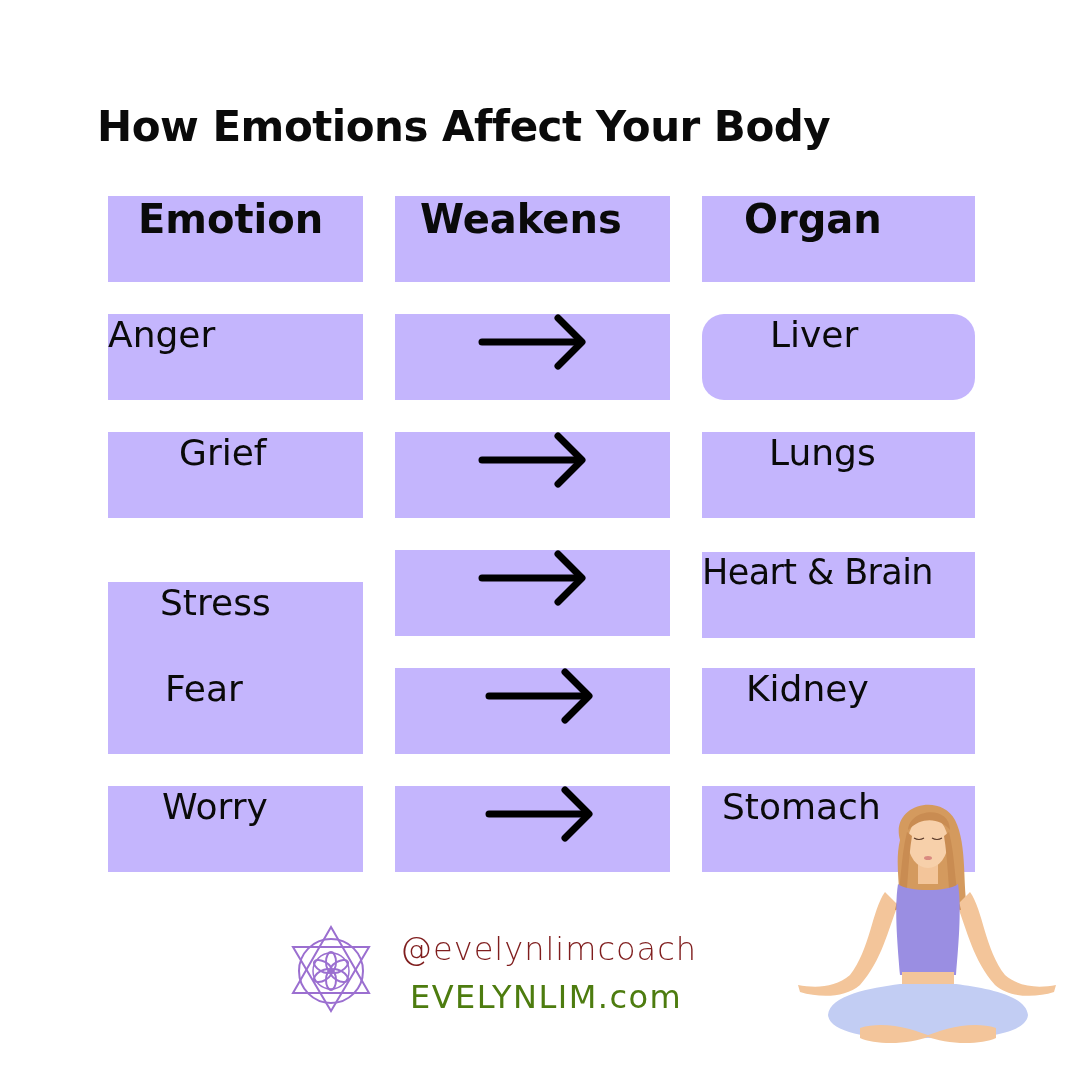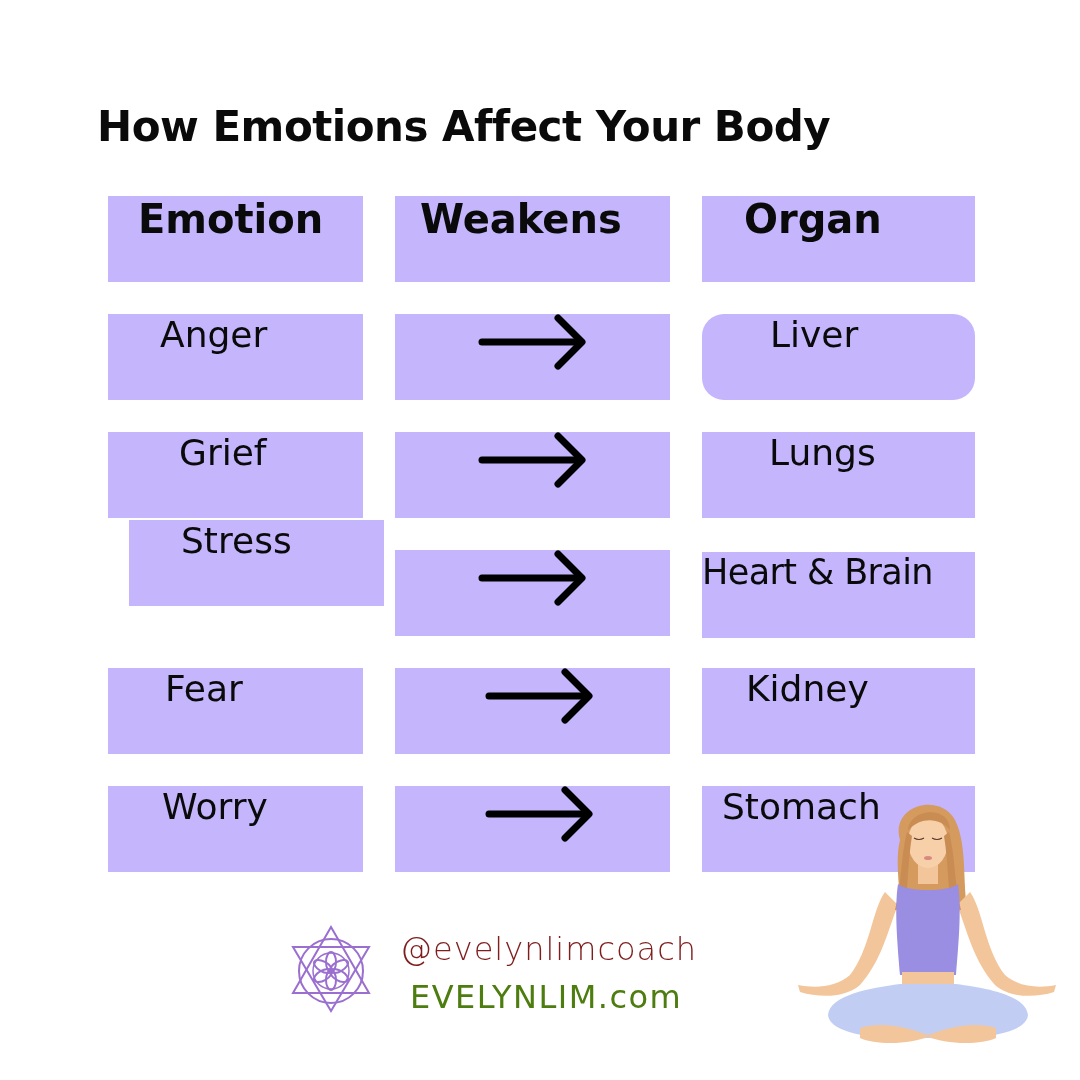--- a/index.html
+++ b/index.html
@@ -29,21 +29,21 @@
 <div class="cell c1 hdr" style="top:196px; padding-left:30px;">
     <span>Emotion</span>
   </div>
 <div class="cell c2 hdr" style="top:196px; justify-content:flex-start; padding-left:25px;">
     <span>Weakens</span>
   </div>
 <div class="cell c3 hdr" style="top:196px; padding-left:42px;">
     <span>Organ</span>
   </div>
 
-<div class="cell c1 txt" style="top:314px; padding-left:52px;">
+<div class="cell c1 txt" style="top:314px; ">
     <span>Anger</span>
   </div>
 <div class="cell c2" style="top:314px;">
   <svg class="arrow" viewBox="0 0 110 56">
       <line x1="4" y1="28" x2="102" y2="28" stroke="#000" stroke-width="7" stroke-linecap="round"></line>
       <polyline points="80,4 104,28 80,52" fill="none" stroke="#000" stroke-width="7" stroke-linecap="round" stroke-linejoin="round"></polyline>
     </svg>
 </div>
 <div class="cell c3 txt" style="top:314px; padding-left:68px;border-radius:22px;">
     <span>Liver</span>
@@ -55,21 +55,21 @@
 <div class="cell c2" style="top:432px;">
   <svg class="arrow" viewBox="0 0 110 56">
       <line x1="4" y1="28" x2="102" y2="28" stroke="#000" stroke-width="7" stroke-linecap="round"></line>
       <polyline points="80,4 104,28 80,52" fill="none" stroke="#000" stroke-width="7" stroke-linecap="round" stroke-linejoin="round"></polyline>
     </svg>
 </div>
 <div class="cell c3 txt" style="top:432px; padding-left:67px;">
     <span>Lungs</span>
   </div>
 
-<div class="cell c1 txt" style="top:520px; padding-left:52px;margin-left:21px;">
+<div class="cell c1 txt" style="top:582px; padding-left:52px;">
     <span>Stress</span>
   </div>
 <div class="cell c2" style="top:550px;">
   <svg class="arrow" viewBox="0 0 110 56">
       <line x1="4" y1="28" x2="102" y2="28" stroke="#000" stroke-width="7" stroke-linecap="round"></line>
       <polyline points="80,4 104,28 80,52" fill="none" stroke="#000" stroke-width="7" stroke-linecap="round" stroke-linejoin="round"></polyline>
     </svg>
 </div>
 <div class="cell c3 txt" style="top:552px; padding-left:0px; font-size:35px; letter-spacing:-0.6px;">
     <span>Heart &amp; Brain</span>

